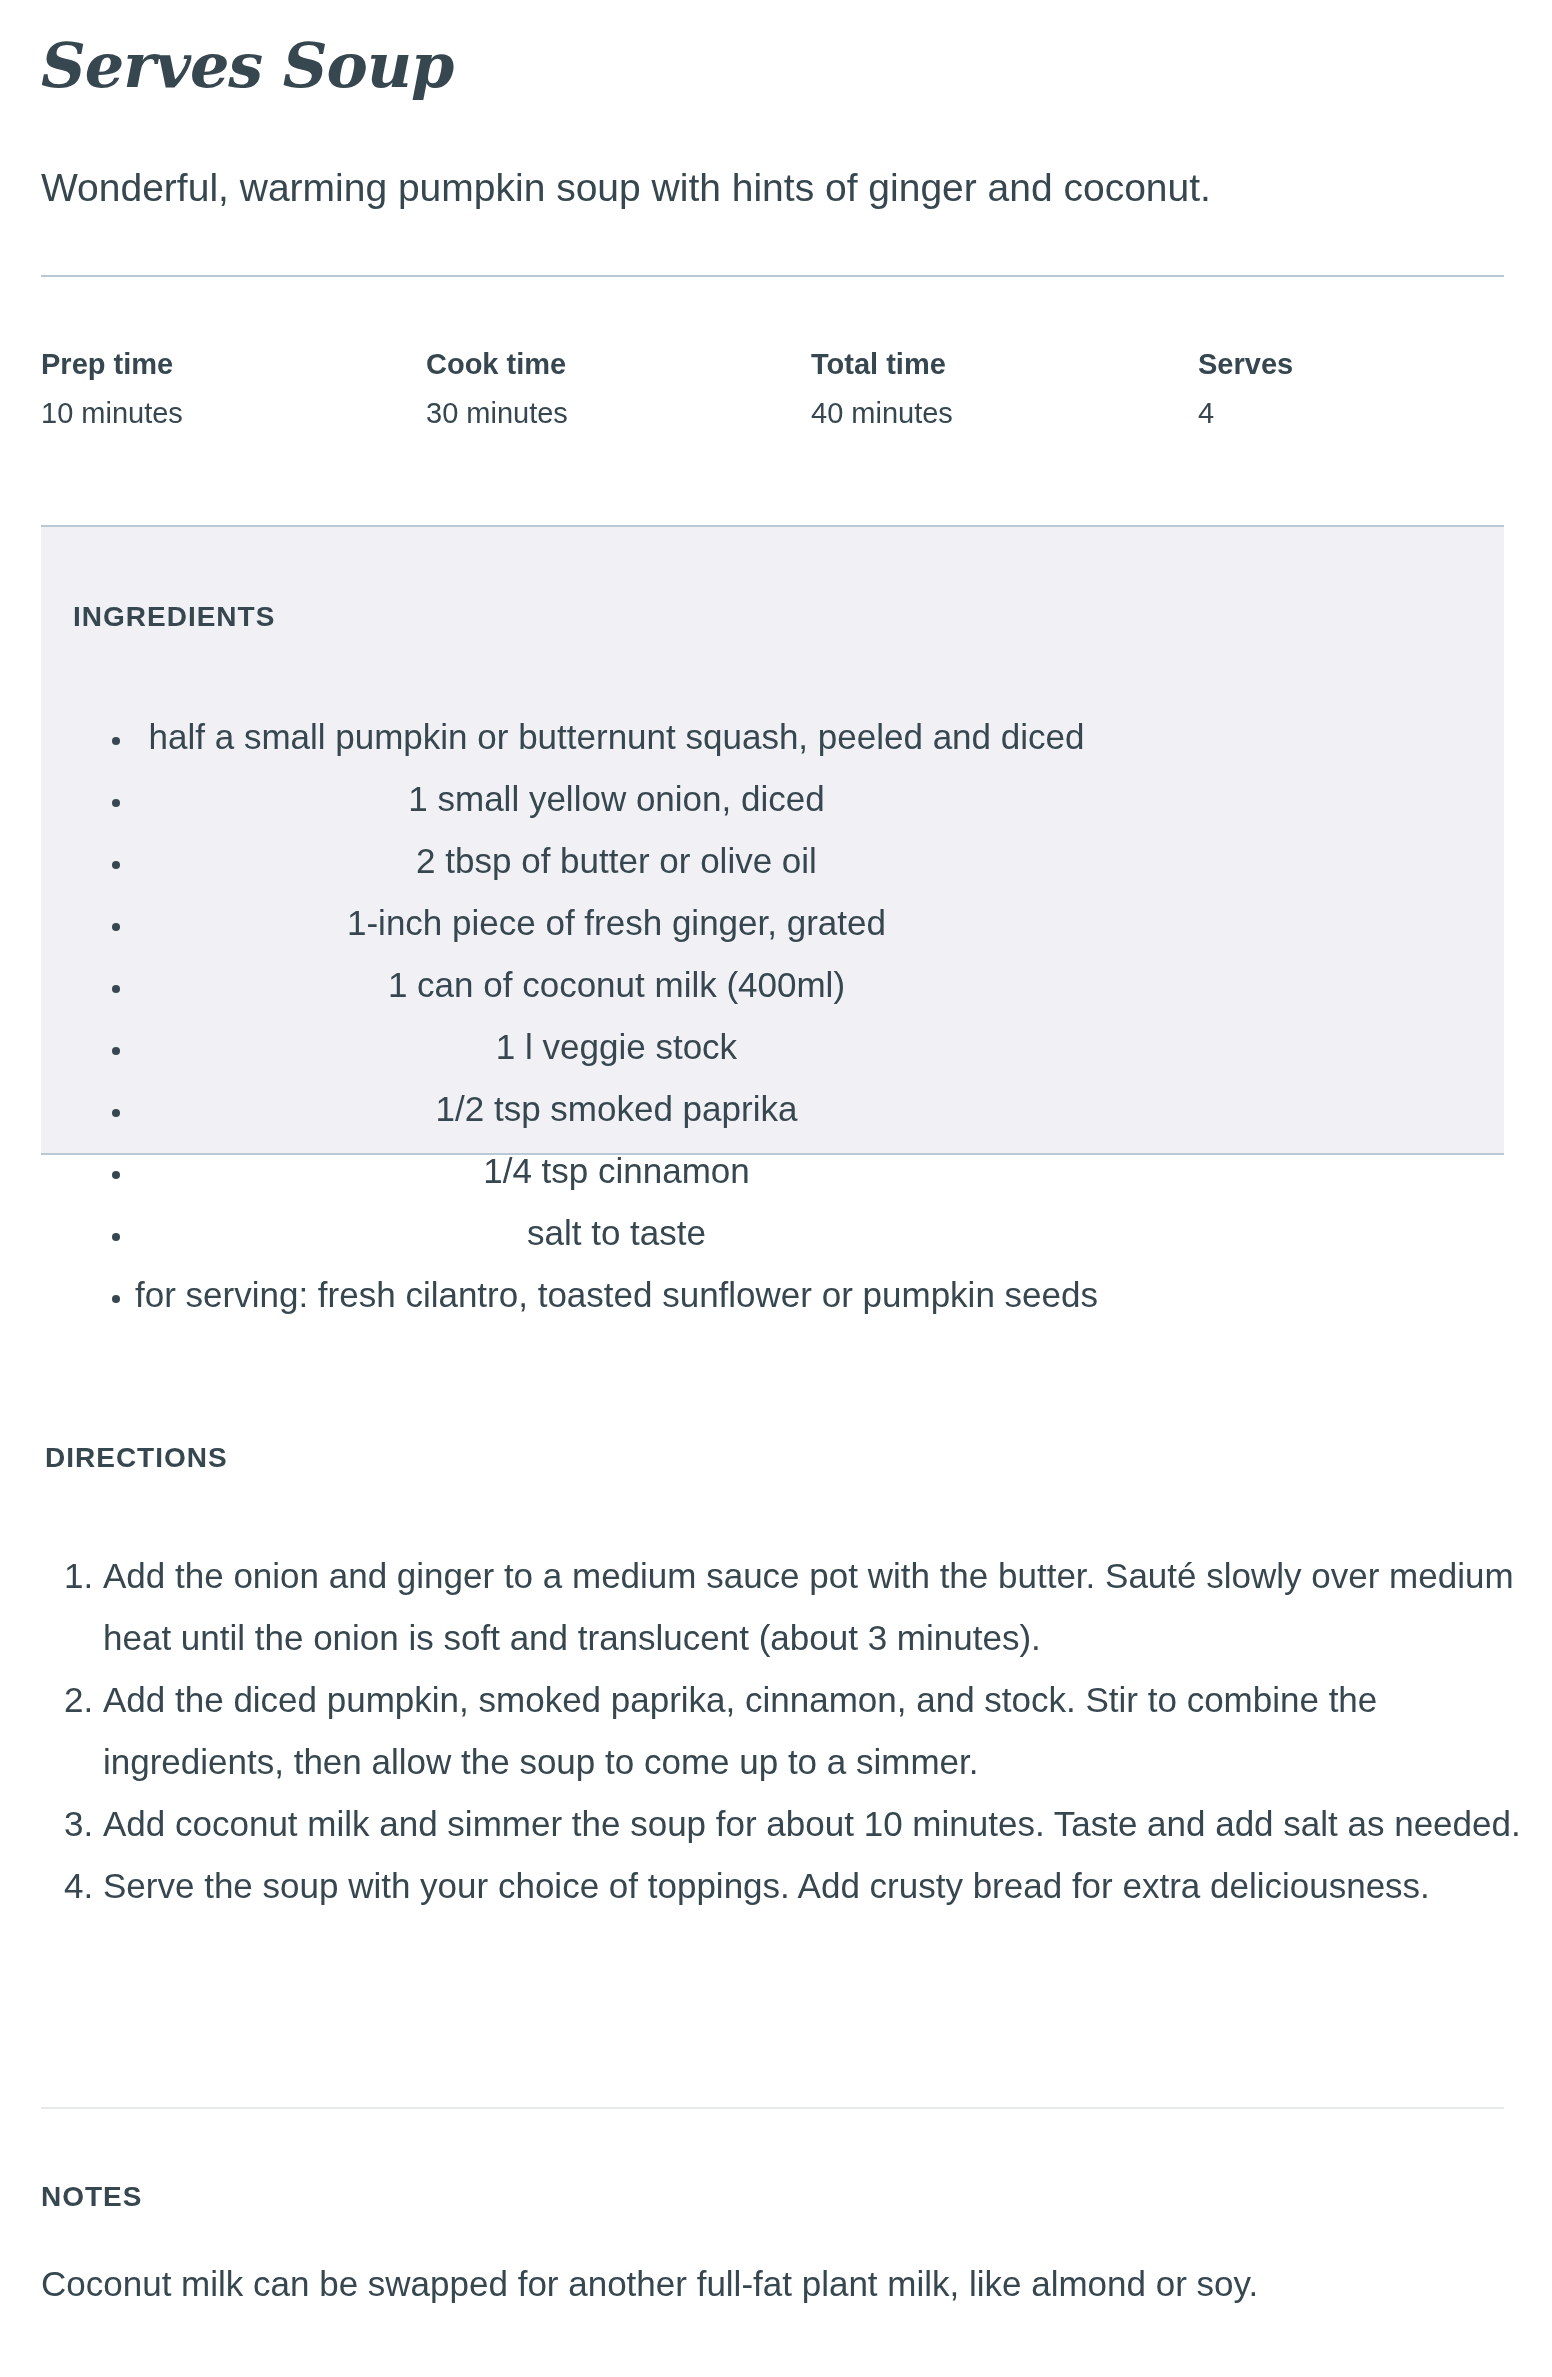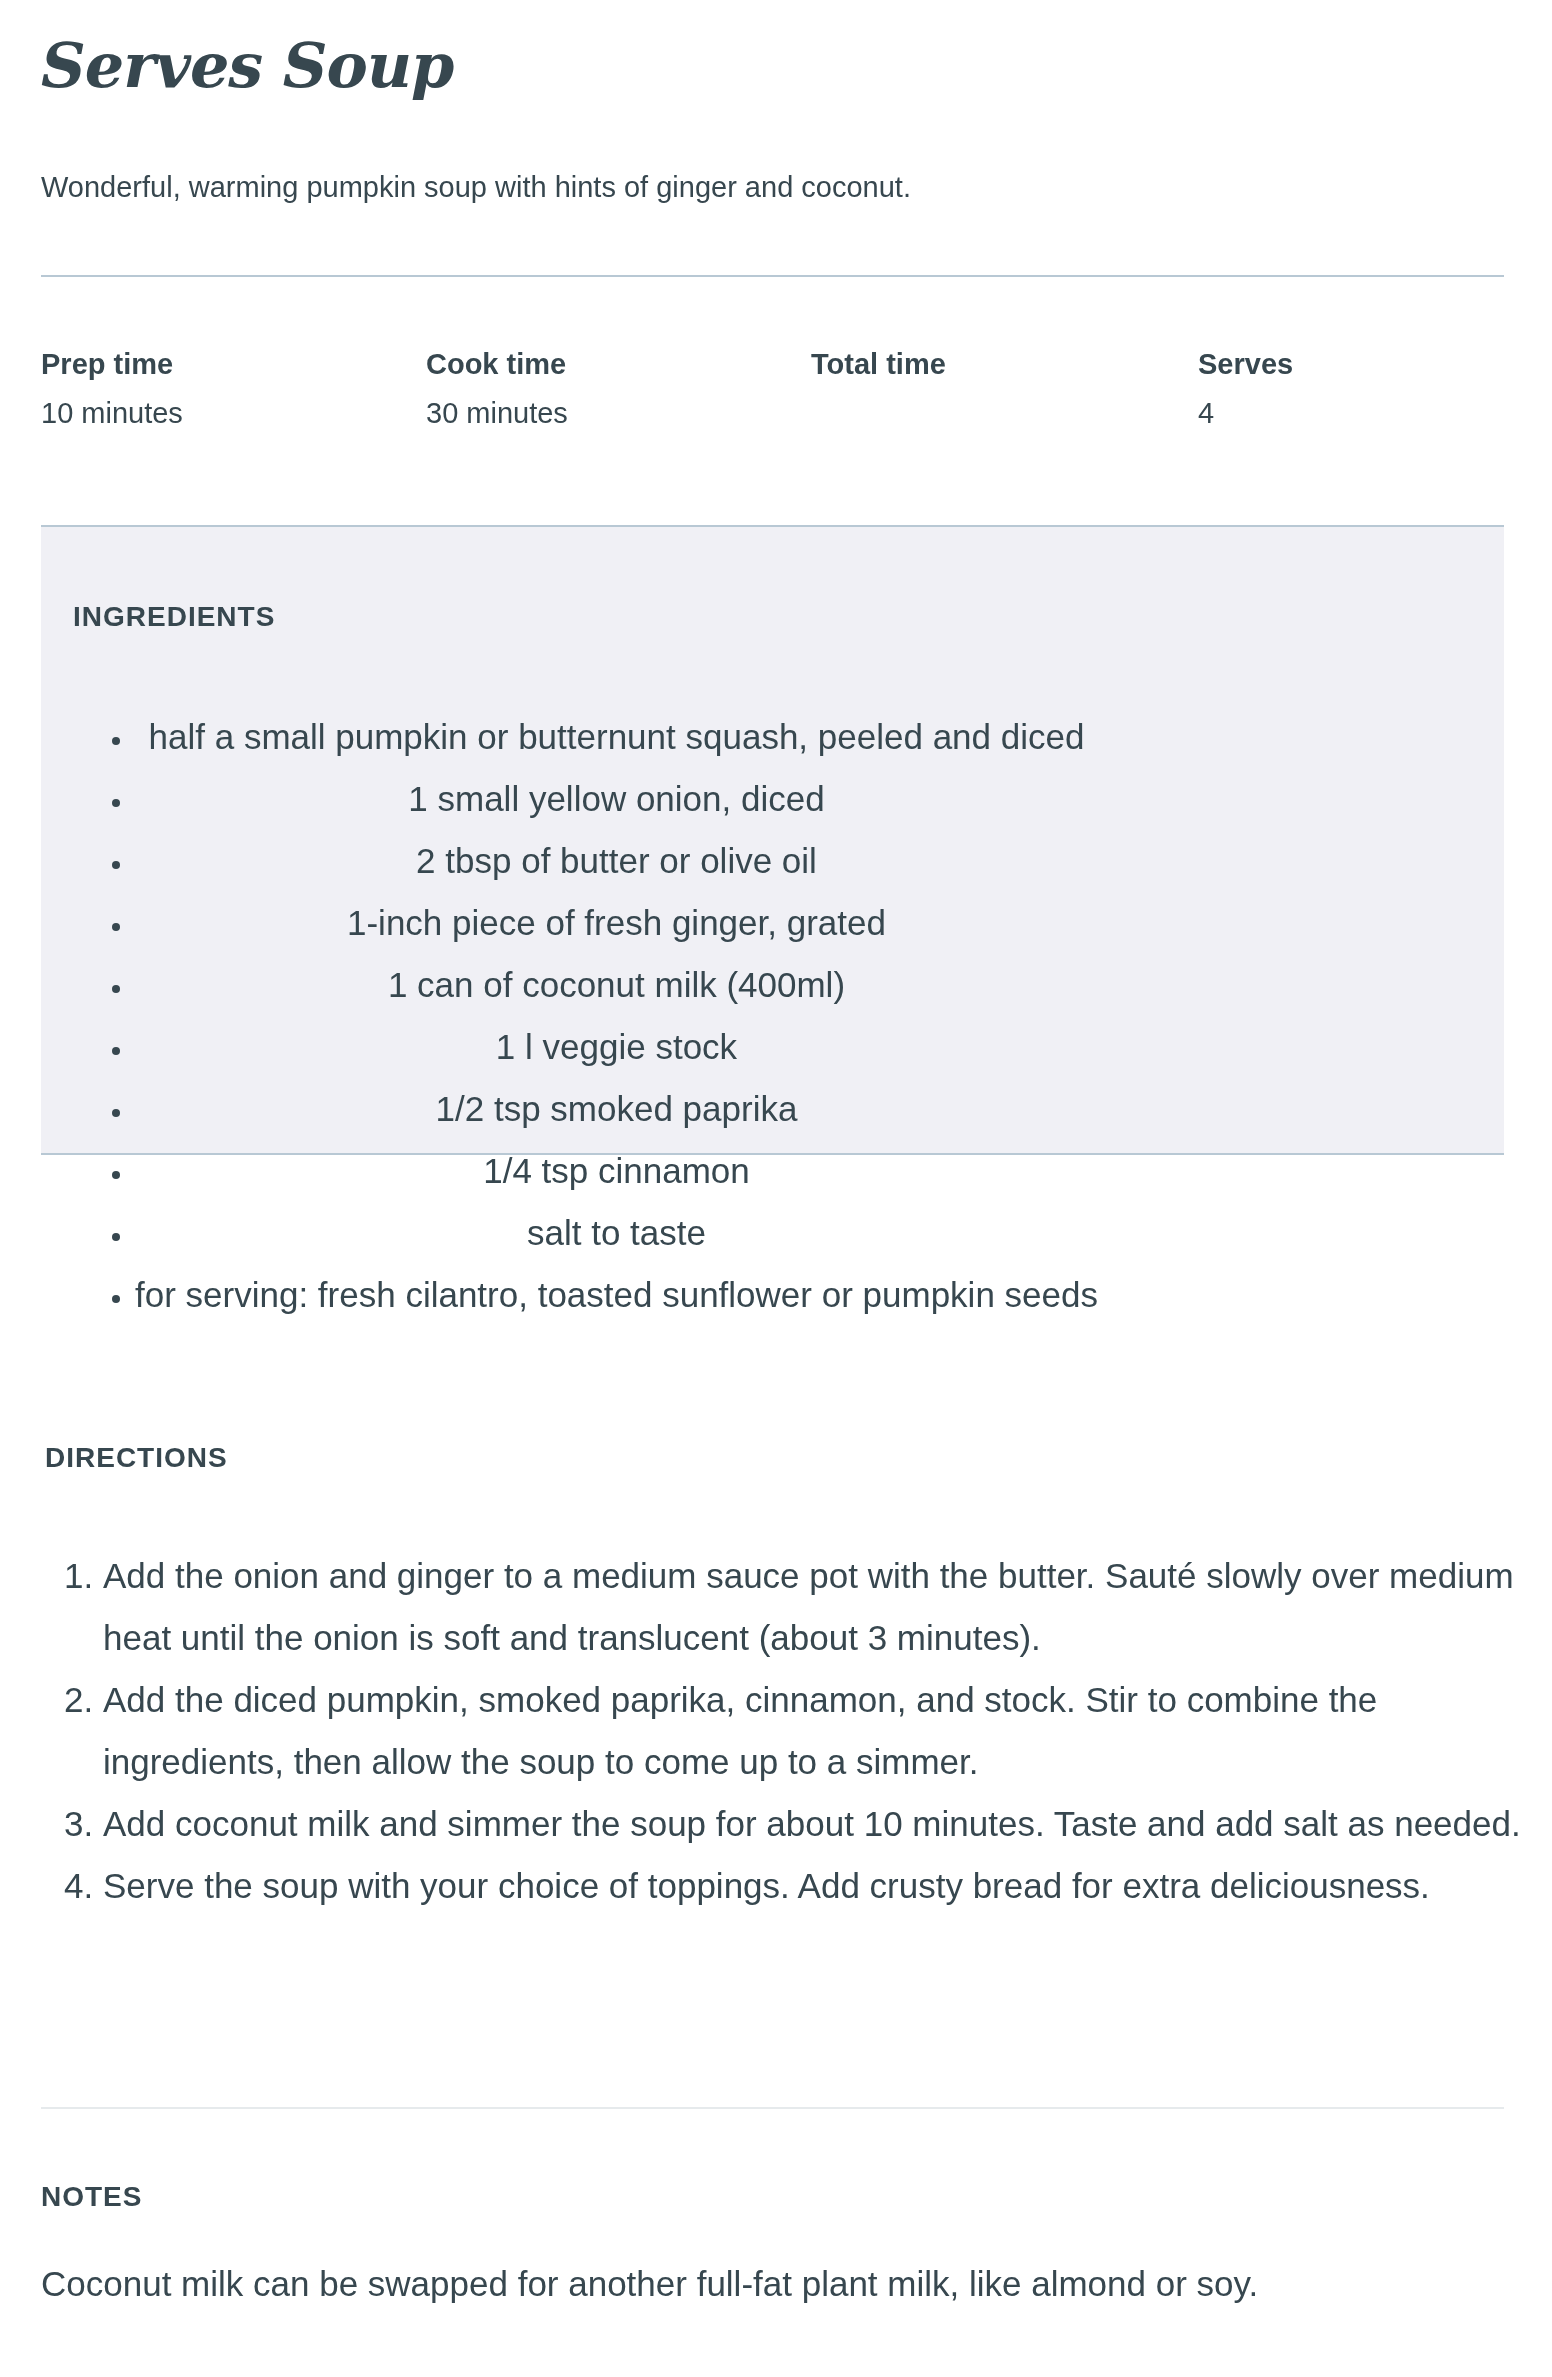--- a/index.html
+++ b/index.html
@@ -14,21 +14,21 @@
     .page { position: absolute; left: 41px; top: 0; width: 1463px; }
     .title {
       position: absolute; left: 0; top: 21.5px; margin: 0;
       font-family: "DejaVu Serif", "Liberation Serif", serif;
       font-style: italic; font-weight: bold;
       font-size: 62px; line-height: 88px; color: #37474f;
       letter-spacing: -1px;
     }
     .summary {
       position: absolute; left: 0; top: 168px; margin: 0;
-      font-size: 29px; line-height: 39px; color: #37474f;
+      font-size: 39px; line-height: 39px; color: #37474f;
     }
     .divider-top {
       position: absolute; left: 0; top: 275px; width: 1463px; height: 2px;
       background: #b8c8d4;
     }
     .meta { position: absolute; left: 0; top: 343px; width: 1463px; height: 98px; }
     .meta-col { position: absolute; top: 0; width: 371px; }
     .meta-label { font-size: 29px; font-weight: bold; line-height: 43px; display: block; }
     .meta-value { font-size: 29px; line-height: 43px; display: block; margin-top: 5.9px; }
     .ingredients-box {
@@ -84,20 +84,21 @@
     <div class="meta-col" style="left:0px;">
       <span class="meta-label">Prep time</span>
       <span class="meta-value">10 minutes</span>
     </div>
     <div class="meta-col" style="left:385px;">
       <span class="meta-label">Cook time</span>
       <span class="meta-value">30 minutes</span>
     </div>
     <div class="meta-col" style="left:770px;">
       <span class="meta-label">Total time</span>
+      <span class="meta-value">40 minutes</span>
     </div>
     <div class="meta-col" style="left:1157px;">
       <span class="meta-label">Serves</span>
       <span class="meta-value">4</span>
     </div>
   </div>
 
   <section class="ingredients-box">
     <h2 class="section-heading ing-heading">INGREDIENTS</h2>
     <ul class="ing-list">

